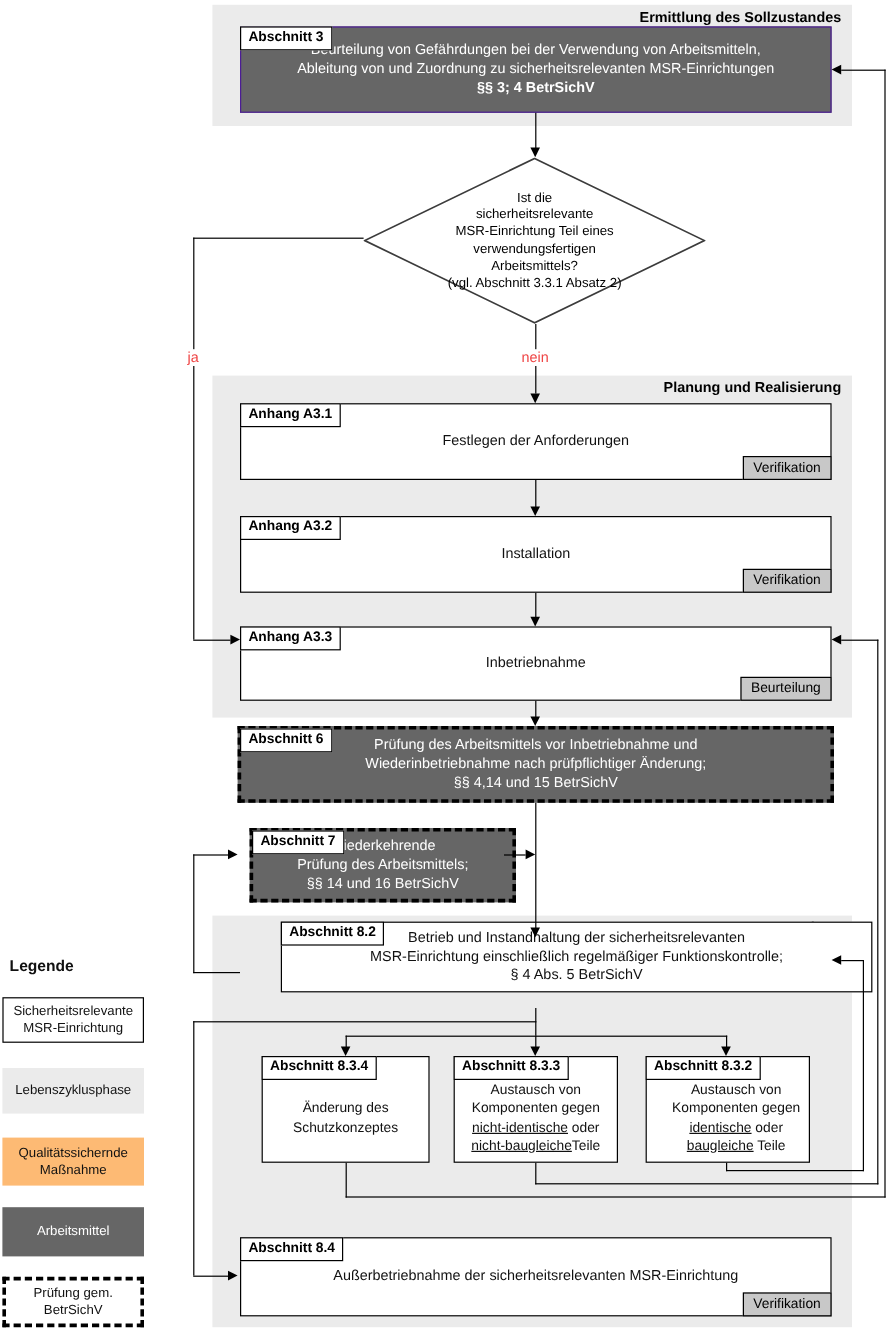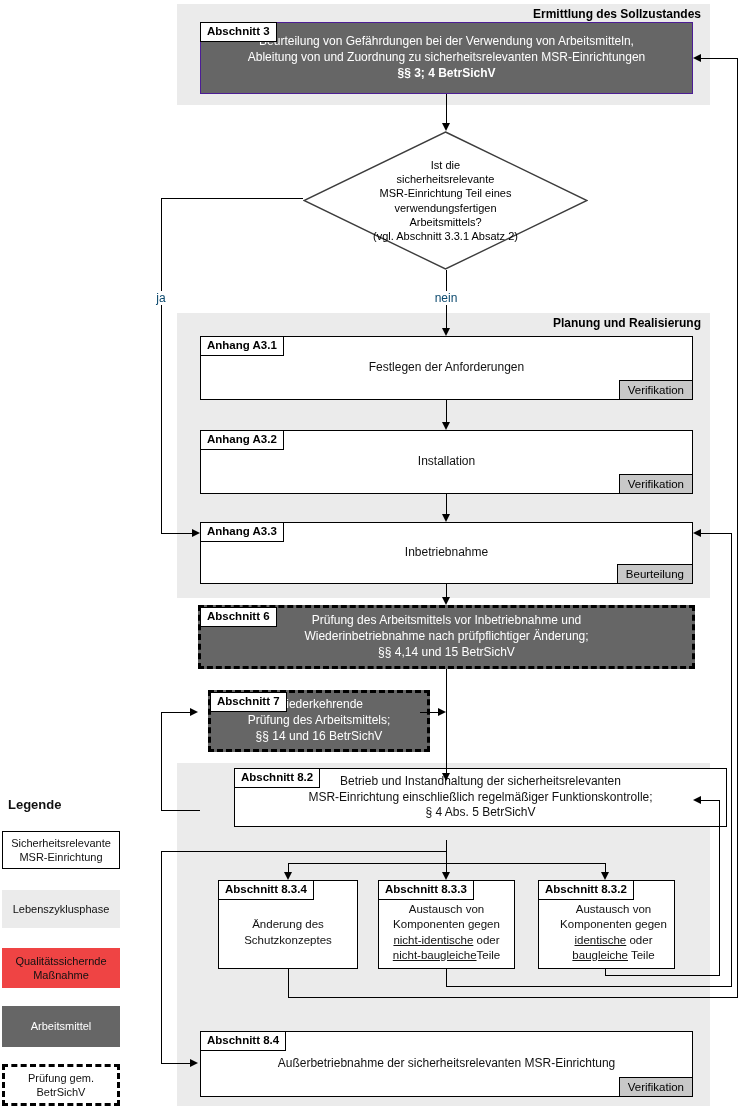--- a/index.html
+++ b/index.html
@@ -24,32 +24,32 @@
 
   .law-bold { font-weight: bold; }
   .u { text-decoration: underline; }
 
   .ln { position: absolute; background: #000; }
   .arr { position: absolute; width: 0; height: 0; }
   .arr.down  { border-left: 4px solid transparent; border-right: 4px solid transparent; border-top: 8px solid #000; }
   .arr.right { border-top: 4px solid transparent; border-bottom: 4px solid transparent; border-left: 8px solid #000; }
   .arr.left  { border-top: 4px solid transparent; border-bottom: 4px solid transparent; border-right: 8px solid #000; }
 
-  .edge-label { position: absolute; background: #fff; text-align: center; font-size: 12px; color: #0c4a6e; padding: 0 2px; }
+  .edge-label { position: absolute; background: #fff; text-align: center; font-size: 12px; color: #ef4444; padding: 0 2px; }
 
   .diamond-wrap { position: absolute; left: 303px; top: 131px; width: 285px; height: 139px; }
   .diamond-text { position: absolute; inset: 0; display: flex; align-items: center; justify-content: center;
                   text-align: center; font-size: 11px; line-height: 1.3; color: #000; }
 
   .legend-title { position: absolute; left: 8px; top: 797px; font-size: 13px; font-weight: bold; }
   .legend-item { position: absolute; left: 2px; width: 118px; display: flex; align-items: center;
                  justify-content: center; text-align: center; font-size: 11px; line-height: 1.3; }
   .legend-msr   { top: 831px; height: 38px; background: #fff; border: 1px solid #000; }
   .legend-phase { top: 890px; height: 38px; background: #ebebeb; }
-  .legend-qs    { top: 948px; height: 40px; background: #ef4444; }
+  .legend-qs    { top: 948px; height: 40px; background: #fdba74; }
   .legend-am    { top: 1006px; height: 41px; background: #666666; color: #fff; }
   .legend-pruef { top: 1064px; height: 42px; background: #fff; border: 3px dashed #000; }
 
   
   #n3   { left: 200px; top: 22px;  width: 493px; height: 72px; flex-direction: column; }
   #a31  { left: 200px; top: 336px; width: 493px; height: 64px; }
   #a32  { left: 200px; top: 430px; width: 493px; height: 64px; }
   #a33  { left: 200px; top: 522px; width: 493px; height: 62px; }
   #n6   { left: 198px; top: 605px; width: 497px; height: 64px; }
   #n7   { left: 208px; top: 690px; width: 222px; height: 62px; }

